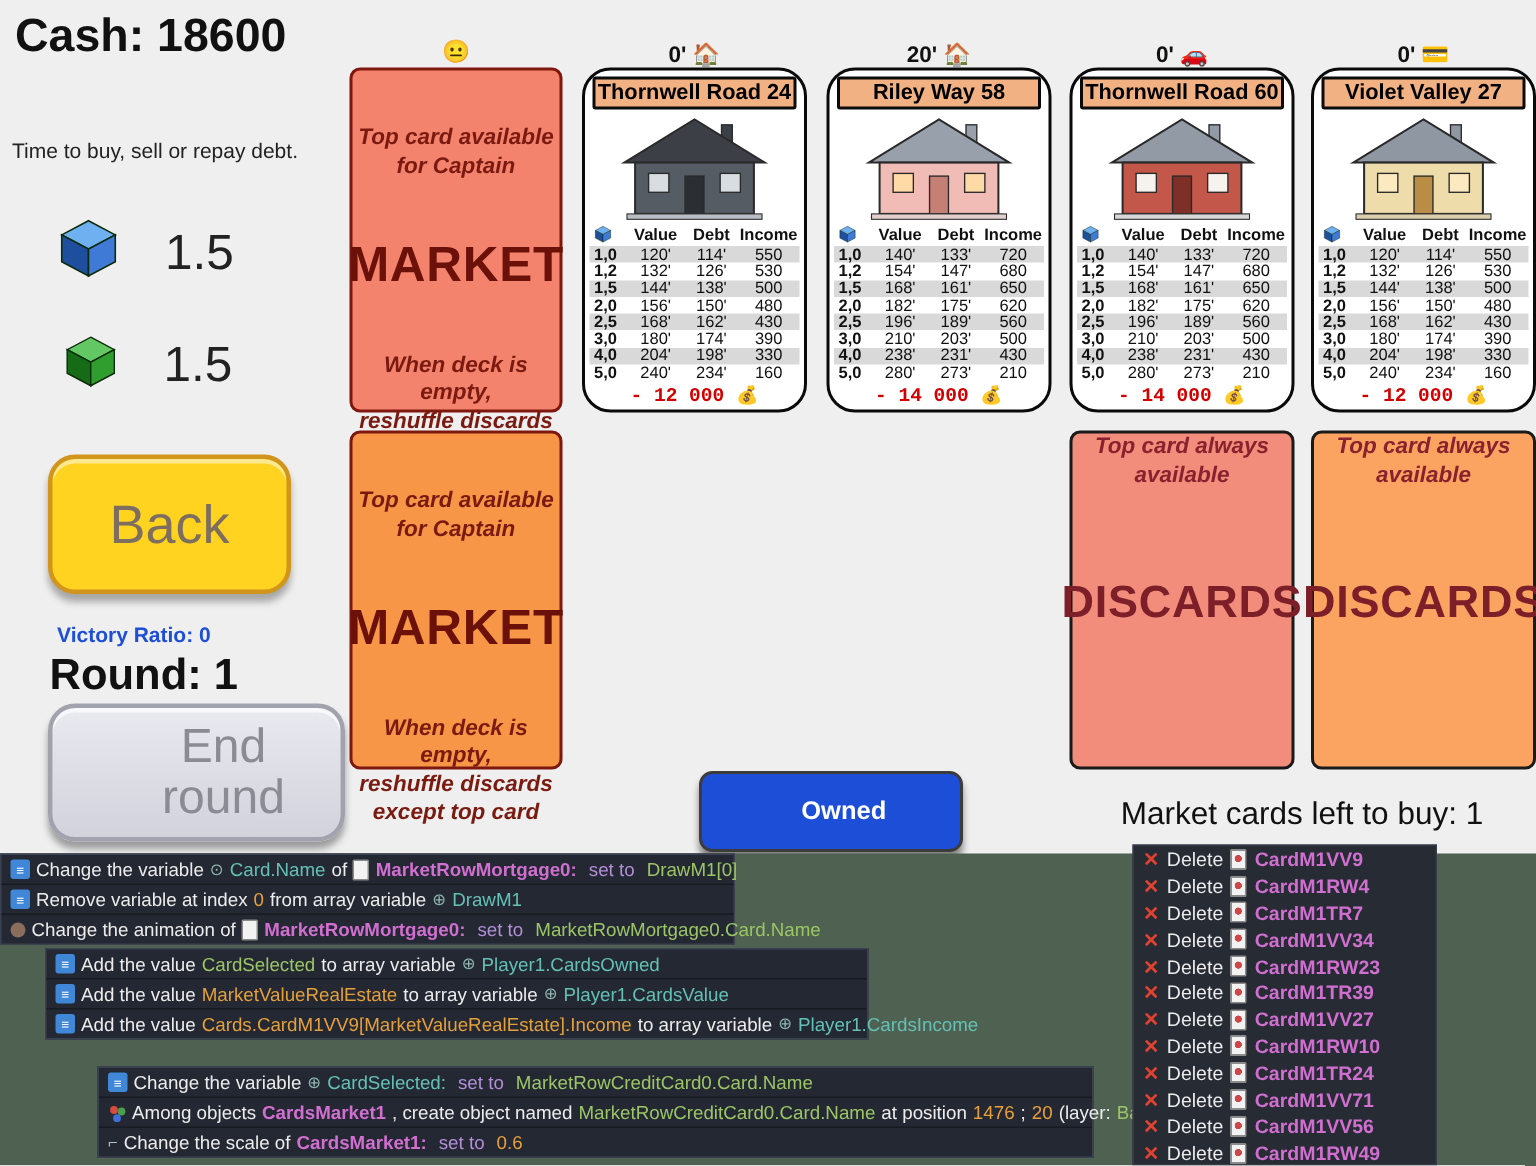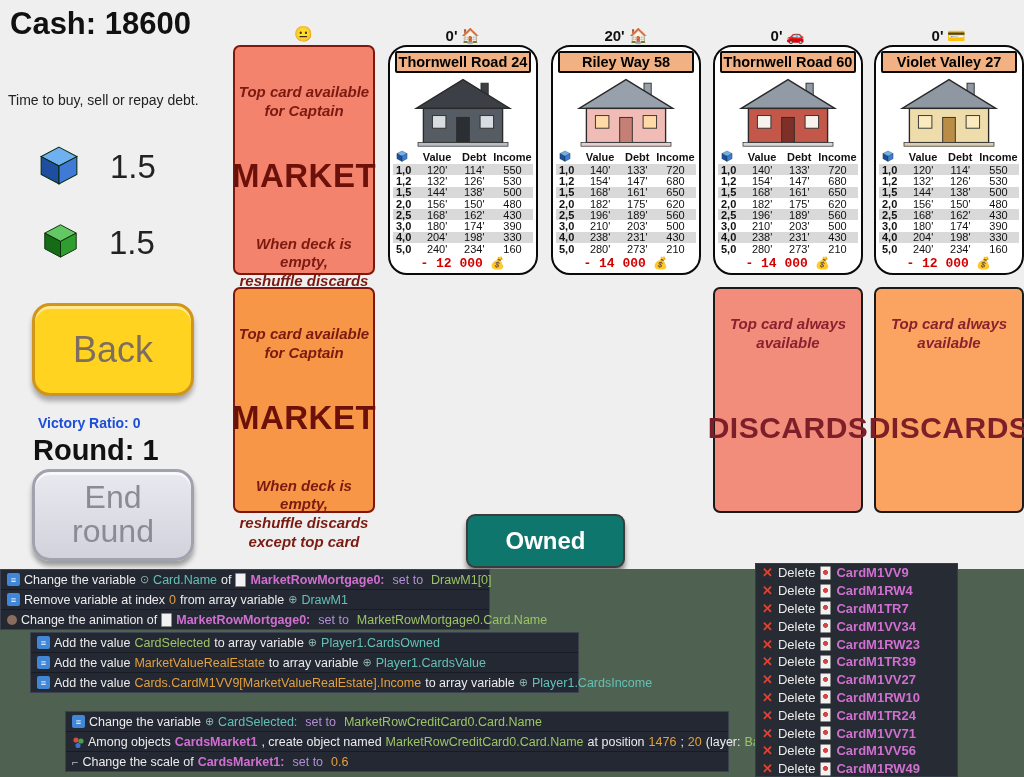--- a/index.html
+++ b/index.html
@@ -26,21 +26,21 @@
     text-align:center;box-sizing:border-box;}
   .deck .deck-top,.deck .deck-bottom{font-size:15px;font-style:italic;font-weight:bold;white-space:pre-line;line-height:1.25;}
   .deck .deck-title{font-weight:bold;letter-spacing:.5px;}
   #market-top{left:233px;top:45px;width:142px;height:230px;}
   #market-bottom{left:233px;top:287px;width:142px;height:226px;}
   #discards-left{left:713px;top:287px;width:150px;height:226px;}
   #discards-right{left:874px;top:287px;width:150px;height:226px;}
   #market-top .deck-top,#market-bottom .deck-top{margin-top:36px;}
   #market-top .deck-title,#market-bottom .deck-title{margin-top:36px;font-size:33px;}
   #market-top .deck-bottom,#market-bottom .deck-bottom{margin-top:40px;}
-  #discards-left .deck-top,#discards-right .deck-top{margin-top:26px;}
+  #discards-left .deck-top,#discards-right .deck-top{}
   #discards-left .deck-title,#discards-right .deck-title{margin-top:58px;font-size:30px;}
   .deck-emoji{position:absolute;left:233px;top:25px;width:142px;text-align:center;font-size:15px;}
 
   
   .prop-wrap{position:absolute;top:27px;width:150px;}
   .p0{left:388px}.p1{left:551px}.p2{left:713px}.p3{left:874px}
   .top-label{height:16px;text-align:center;font-size:15px;font-weight:bold;color:#111;}
   .pcard{margin-top:2px;height:230px;background:#fff;border:2.5px solid #0a0a0a;border-radius:19px;box-sizing:border-box;overflow:hidden;}
   .ptitle{margin:4px 5px 1px 5px;background:#f2b183;border:2px solid #0a0a0a;border-radius:2px;
     font-size:14.5px;font-weight:bold;text-align:center;padding:1px 0;color:#000;}
@@ -50,22 +50,22 @@
   .trow.head{height:14px;font-weight:bold;}
   .trow.stripe{background:#d9d9d9;}
   .c0{width:25px;padding-left:3px;font-weight:bold;box-sizing:border-box;}
   .c1{width:40px;text-align:center;}
   .c2{width:36px;text-align:center;}
   .c3{width:42px;text-align:center;}
   .pcost{text-align:center;font-size:13px;font-weight:bold;color:#d40000;margin-top:2px;font-family:Liberation Mono, monospace;}
   .pcost .bag{font-size:12px;}
 
   
-  .owned-btn{left:466px;top:514px;width:155px;height:50px;background:#0f766e;border:2px solid #3c3c3c;border-radius:9px;
-    box-shadow:0 5px 5px rgba(0,0,0,.45);color:#fff;font-size:24px;font-weight:bold;}
+  .owned-btn{left:466px;top:514px;width:155px;height:50px;background:#1d4ed8;border:2px solid #3c3c3c;border-radius:9px;
+    box-shadow:0 5px 5px rgba(0,0,0,.45);color:#fff;font-size:17px;font-weight:bold;padding-left:17px;}
   .mleft{position:absolute;left:712px;top:531px;width:312px;text-align:center;font-size:21px;color:#111;}
 
   
   .strip{position:absolute;left:0;top:569px;width:1024px;height:208px;background:#4f6150;}
   .panel{position:absolute;background:#232833;border:1px solid #3a4150;box-sizing:border-box;}
   #panel-a{left:0;top:569px;width:490px;}
   #panel-b{left:30px;top:632px;width:549px;}
   #panel-c{left:65px;top:711px;width:664px;}
   #delete-panel{left:755px;top:563px;width:203px;height:214px;background:#262b34;border:1px solid #363c48;}
   .ev-line{display:flex;align-items:center;gap:4px;padding:2.5px 6px;border-bottom:1.5px solid #171b22;
@@ -106,21 +106,21 @@
     <polygon points="20,3 37,12 20,21 3,12" fill="#63c863" stroke="#0a2a0a" stroke-width="1"></polygon>
     <polygon points="3,12 20,21 20,38 3,29" fill="#166c16" stroke="#0a2a0a" stroke-width="1"></polygon>
     <polygon points="37,12 20,21 20,38 37,29" fill="#2f9e2f" stroke="#0a2a0a" stroke-width="1"></polygon>
         </svg></span>
     <span class="res-val">1.5</span>
   </div>
 
   <div class="btn back-btn">Back</div>
   <div class="victory">Victory Ratio: 0</div>
   <div class="round">Round: 1</div>
-  <div class="btn end-btn" id="end-btn" style="white-space: pre-line;">End
+  <div class="btn end-btn" id="end-btn" style="white-space: pre-line; padding-left: 36px;">End
 round</div>
 
   <div class="deck-emoji">😐</div>
 
   <div class="deck" id="market-top" style="background: rgb(244, 131, 109); border-color: rgb(126, 23, 13); color: rgb(122, 26, 16);">
     <div class="deck-top">Top card available
 for Captain</div>
     <div class="deck-title" style="color: rgb(107, 17, 10);">MARKET</div>
     <div class="deck-bottom">When deck is empty,
 reshuffle discards
@@ -456,20 +456,21 @@
               <span class="c2">234'</span>
               <span class="c3">160</span>
             </div>
           </div>
           <div class="pcost"><span>- 12 000</span> <span class="bag">💰</span></div>
         </div>
       </div>
     </div>
 
   <div class="btn owned-btn">Owned</div>
+  <div class="mleft">Market cards left to buy: 1</div>
 
   <div class="strip"></div>
   <div class="panel" id="panel-a">
       <div class="ev-line">
         <span class="ev-icon ic-var">≡</span>
         <span class="sw">Change the variable </span>
         <span class="ev-icon ic-struct">⊙</span>
         <span class="st">Card.Name</span>
         <span class="sw"> of </span>
         <span class="ev-icon ic-obj"></span>

